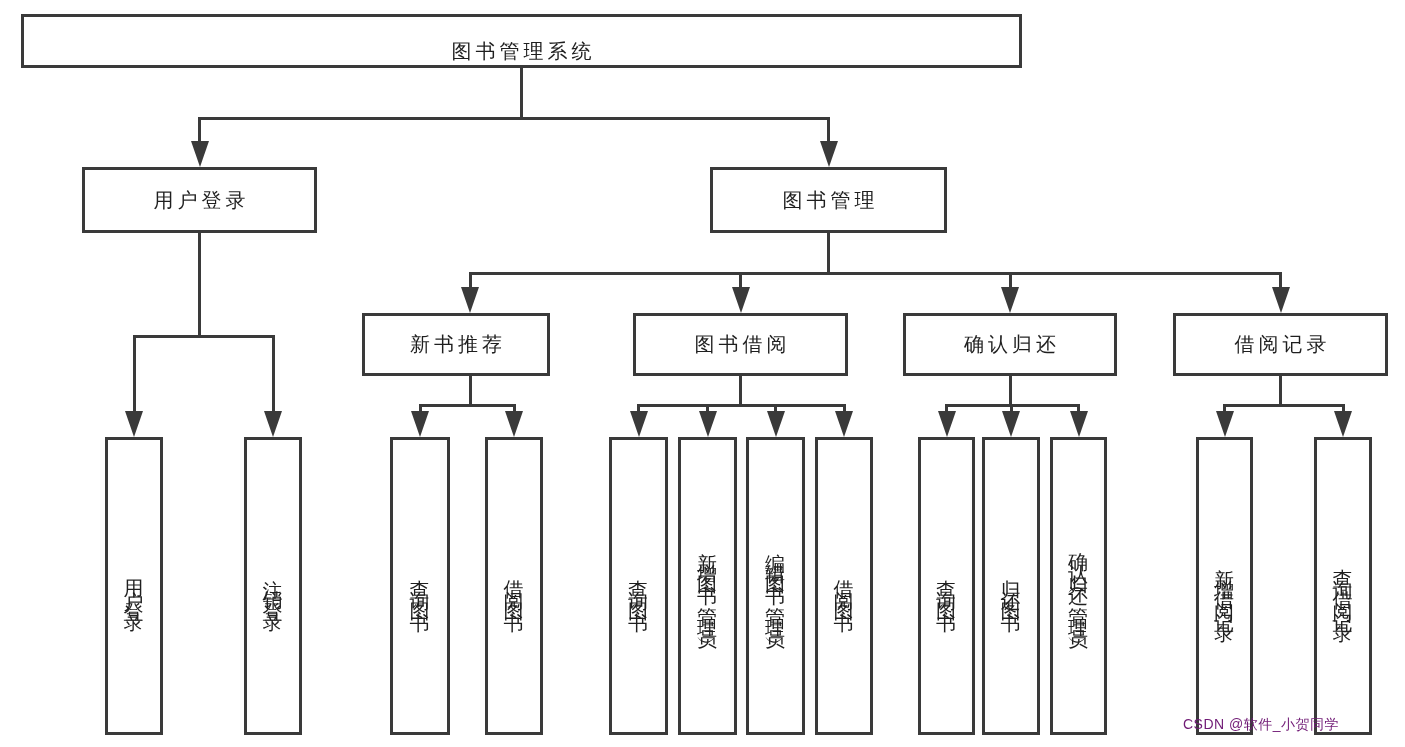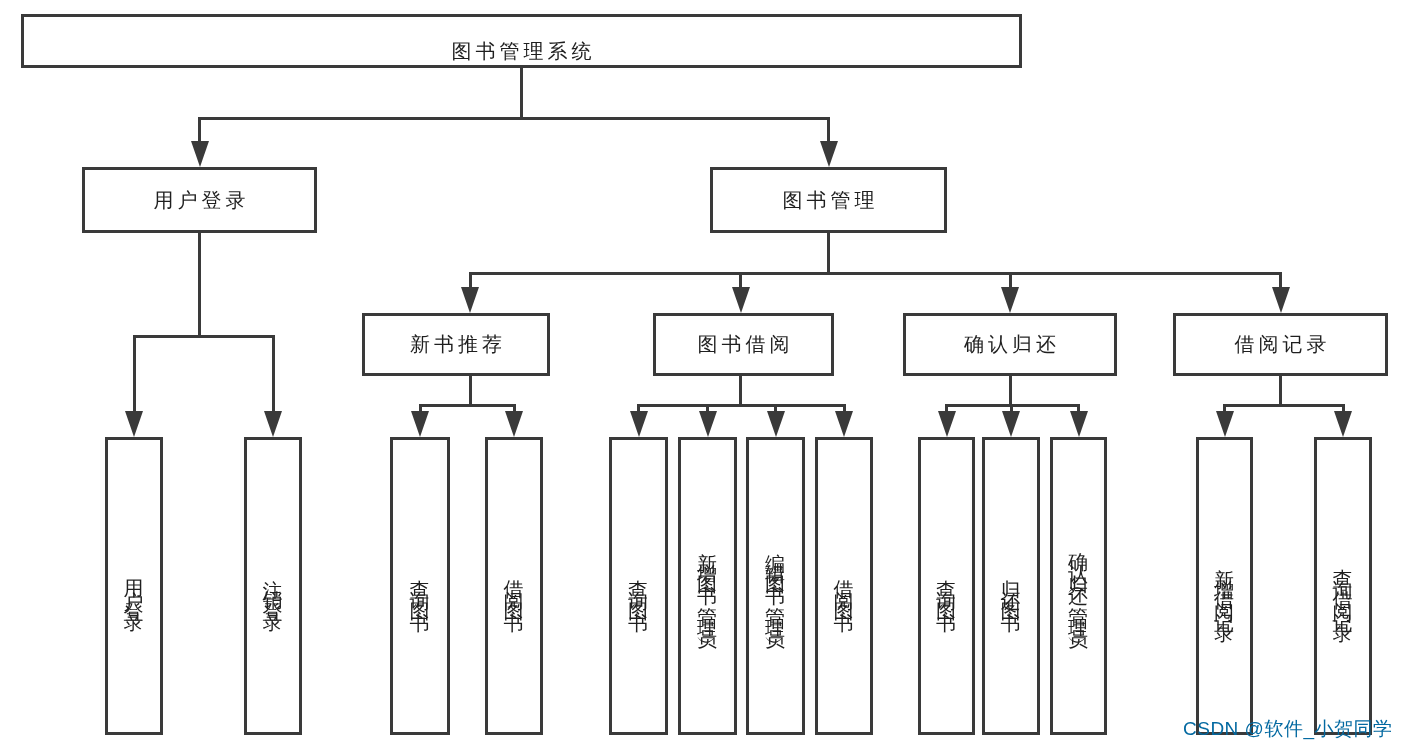--- a/index.html
+++ b/index.html
@@ -50,23 +50,23 @@
     height: 0;
     border-left: 9px solid transparent;
     border-right: 9px solid transparent;
     border-top: 26px solid #3a3a3a;
     z-index: 1;
   }
   .watermark {
     position: absolute;
     left: 1183px;
     top: 716px;
-    font-size: 19px;
+    font-size: 14px;
     letter-spacing: 0.5px;
-    color: #0369a1;
+    color: #701a75;
     white-space: nowrap;
     z-index: 3;
   }
 </style>
 </head>
 <body>
 
 <div class="canvas">
   <span class="watermark">CSDN @软件_小贺同学</span>
 <div class="node h" style="left: 21px; top: 14px; width: 1001px; height: 54px; align-items: flex-end;">
@@ -74,21 +74,21 @@
     </div>
     <div class="node h" style="left: 82px; top: 167px; width: 235px; height: 66px;">
       <span class="lbl">用户登录</span>
     </div>
     <div class="node h" style="left: 710px; top: 167px; width: 237px; height: 66px;">
       <span class="lbl">图书管理</span>
     </div>
     <div class="node h" style="left: 362px; top: 313px; width: 188px; height: 63px;">
       <span class="lbl">新书推荐</span>
     </div>
-    <div class="node h" style="left: 633px; top: 313px; width: 181px; height: 63px; margin-left: 20px;">
+    <div class="node h" style="left: 633px; top: 313px; width: 215px; height: 63px;">
       <span class="lbl">图书借阅</span>
     </div>
     <div class="node h" style="left: 903px; top: 313px; width: 214px; height: 63px;">
       <span class="lbl">确认归还</span>
     </div>
     <div class="node h" style="left: 1173px; top: 313px; width: 215px; height: 63px; font-family: Liberation Mono, monospace;">
       <span class="lbl">借阅记录</span>
     </div>
     <div class="node v" style="left: 105px; top: 437px; width: 58px; height: 298px;">
       <span class="lbl">用户登录</span>

